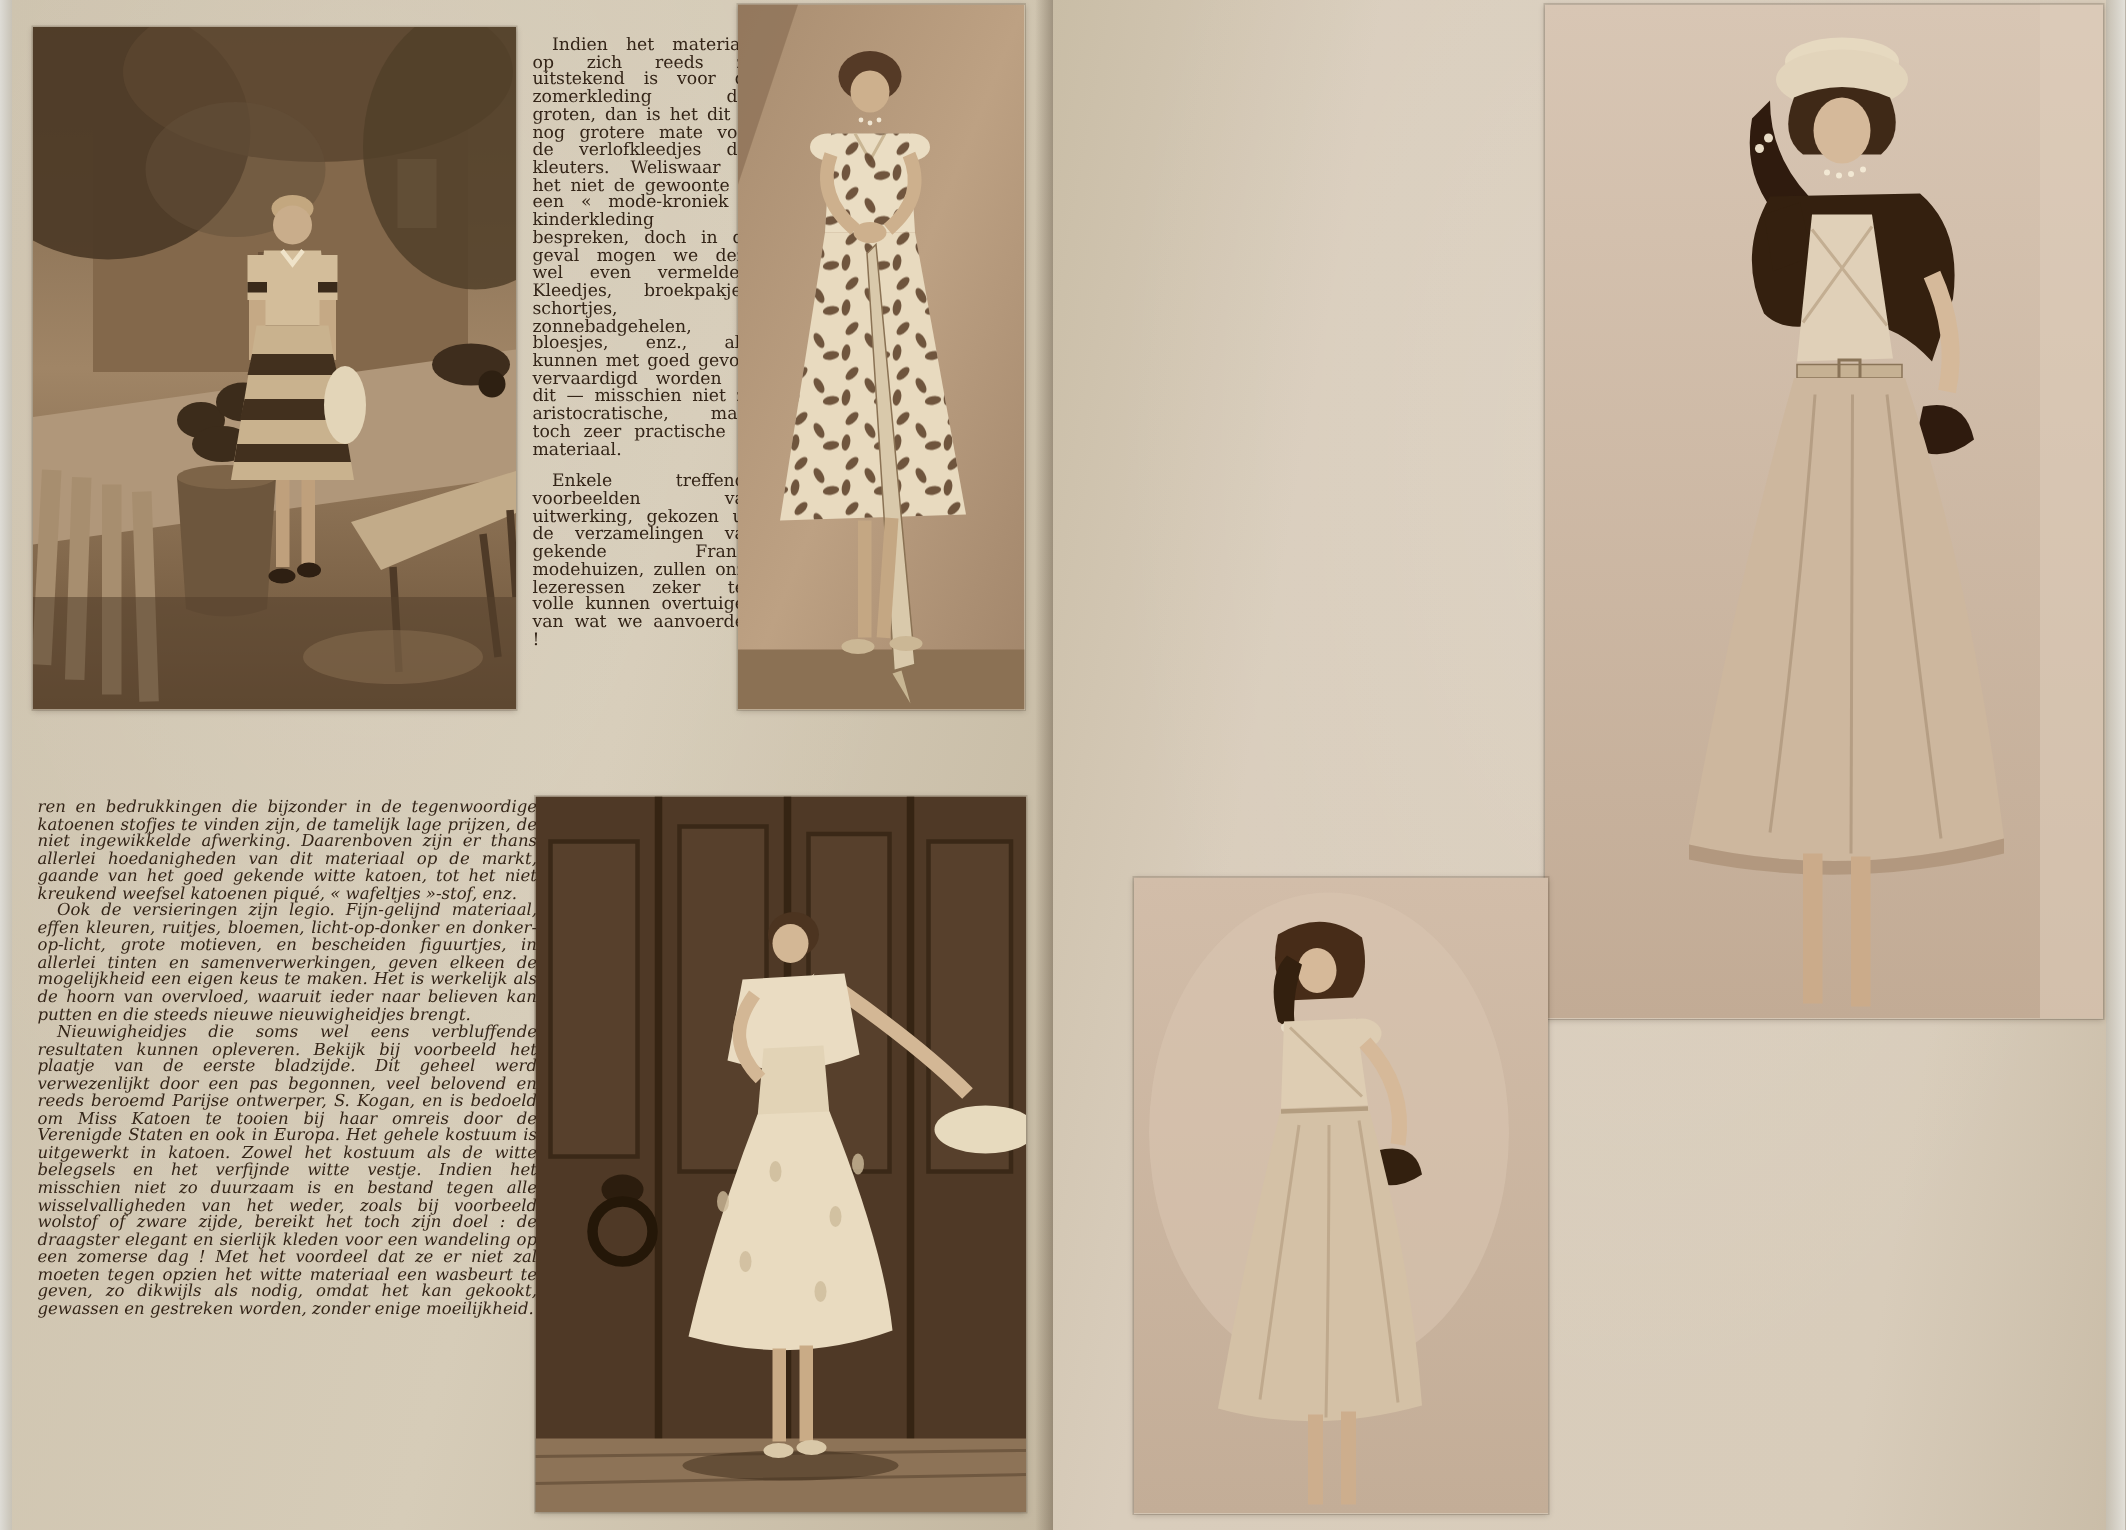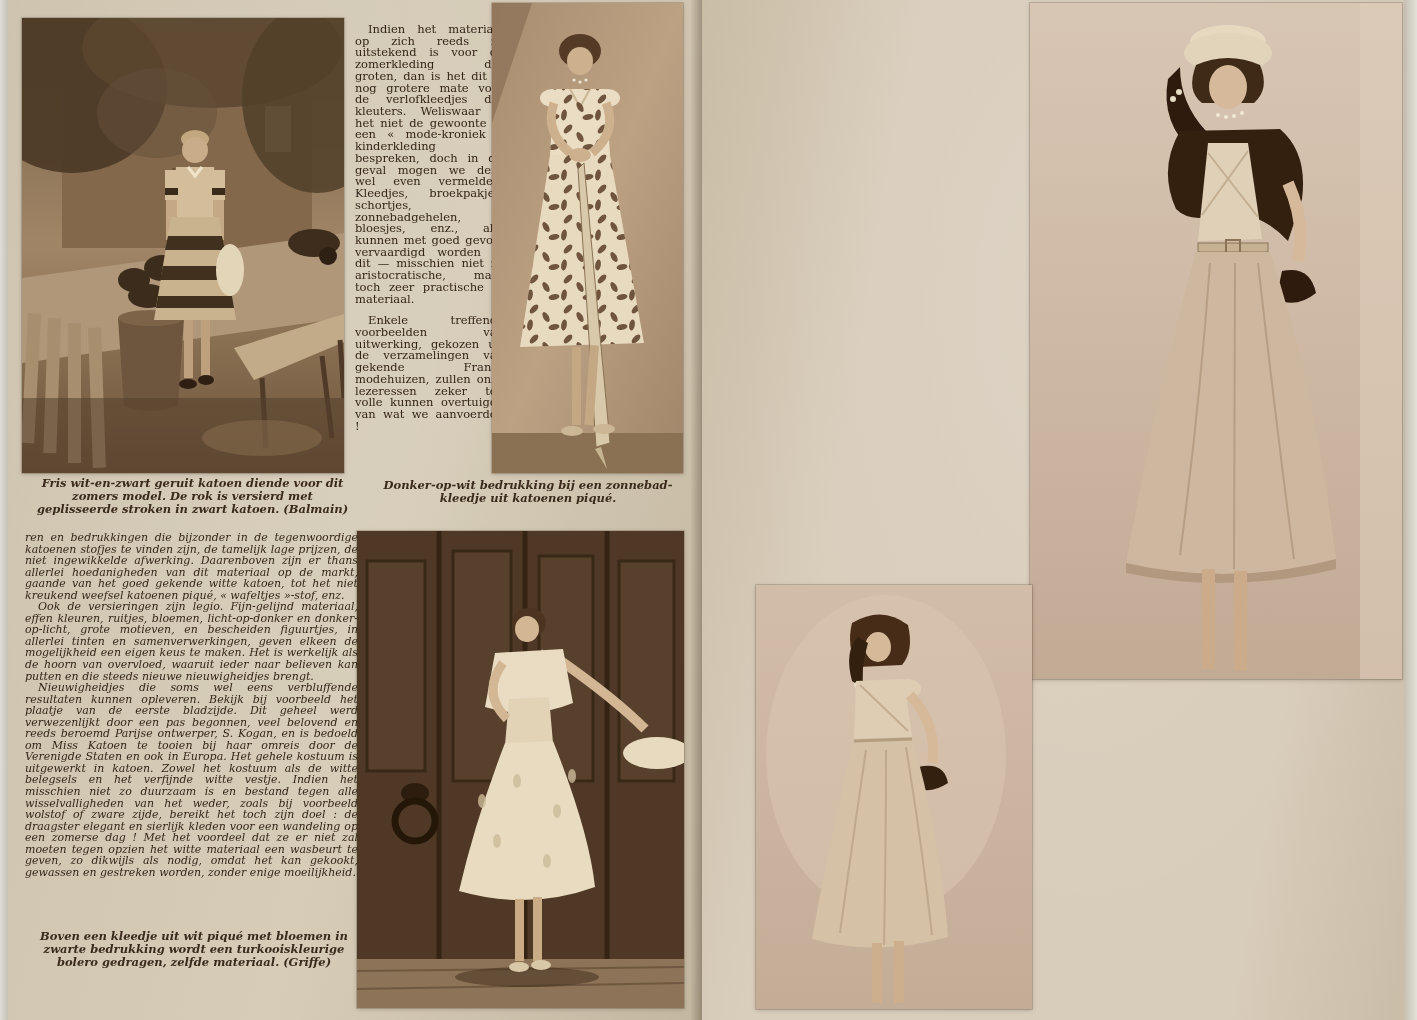--- a/index.html
+++ b/index.html
@@ -149,30 +149,27 @@
         <ellipse cx="88" cy="152" rx="11" ry="7" fill="#cdb08d"></ellipse>
         <path d="M92,160 L118,440 L104,444 L86,166 Z" fill="#d9c9ab" stroke="#8a7254" stroke-width="1"></path>
         <path d="M109,444 L115,466 L103,446 Z" fill="#c7b592"></path>
         <rect x="80" y="344" width="9" height="78" fill="#c4a783"></rect>
         <rect x="98" y="342" width="9" height="80" fill="#c4a783" transform="rotate(4 98 342)"></rect>
         <ellipse cx="80" cy="428" rx="11" ry="5" fill="#cbb795"></ellipse>
           <ellipse cx="112" cy="426" rx="11" ry="5" fill="#cbb795"></ellipse>
       </svg>
     </div>
 
-    <p class="caption cap1">Fris wit-en-zwart geruit katoen diende voor dit zomers model. De rok is versierd met geplisseerde stroken in zwart katoen. (Balmain)</p>
-    <p class="caption cap2">Donker-op-wit bedrukking bij een zonnebad-kleedje uit katoenen piqué.</p>
 
     <div class="body-col">
       <p class="noindent">ren en bedrukkingen die bijzonder in de tegenwoordige katoenen stofjes te vinden zijn, de tamelijk lage prijzen, de niet ingewikkelde afwerking. Daarenboven zijn er thans allerlei hoedanigheden van dit materiaal op de markt, gaande van het goed gekende witte katoen, tot het niet kreukend weefsel katoenen piqué, « wafeltjes »-stof, enz.</p>
       <p>Ook de versieringen zijn legio. Fijn-gelijnd materiaal, effen kleuren, ruitjes, bloemen, licht-op-donker en donker-op-licht, grote motieven, en bescheiden figuurtjes, in allerlei tinten en samenverwerkingen, geven elkeen de mogelijkheid een eigen keus te maken. Het is werkelijk als de hoorn van overvloed, waaruit ieder naar believen kan putten en die steeds nieuwe nieuwigheidjes brengt.</p>
       <p>Nieuwigheidjes die soms wel eens verbluffende resultaten kunnen opleveren. Bekijk bij voorbeeld het plaatje van de eerste bladzijde. Dit geheel werd verwezenlijkt door een pas begonnen, veel belovend en reeds beroemd Parijse ontwerper, S. Kogan, en is bedoeld om Miss Katoen te tooien bij haar omreis door de Verenigde Staten en ook in Europa. Het gehele kostuum is uitgewerkt in katoen. Zowel het kostuum als de witte belegsels en het verfijnde witte vestje. Indien het misschien niet zo duurzaam is en bestand tegen alle wisselvalligheden van het weder, zoals bij voorbeeld wolstof of zware zijde, bereikt het toch zijn doel : de draagster elegant en sierlijk kleden voor een wandeling op een zomerse dag ! Met het voordeel dat ze er niet zal moeten tegen opzien het witte materiaal een wasbeurt te geven, zo dikwijls als nodig, omdat het kan gekookt, gewassen en gestreken worden, zonder enige moeilijkheid.</p>
     </div>
 
-    <p class="caption cap3">Boven een kleedje uit wit piqué met bloemen in zwarte bedrukking wordt een turkooiskleurige bolero gedragen, zelfde materiaal. (Griffe)</p>
 
     <div class="photo" style="left:349px;top:531px;width:327px;height:477px;">
       <svg viewBox="0 0 327 477" preserveAspectRatio="none">
         <rect width="327" height="477" fill="#4f3926"></rect>
         <g stroke="#352413" stroke-width="5" fill="none">
           <path d="M82,0 V477 M168,0 V477 M250,0 V477"></path>
         </g>
         <g stroke="#3a2817" stroke-width="3" fill="#57402c">
           <rect x="10" y="30" width="58" height="210"></rect>
             <rect x="96" y="20" width="58" height="230"></rect>

